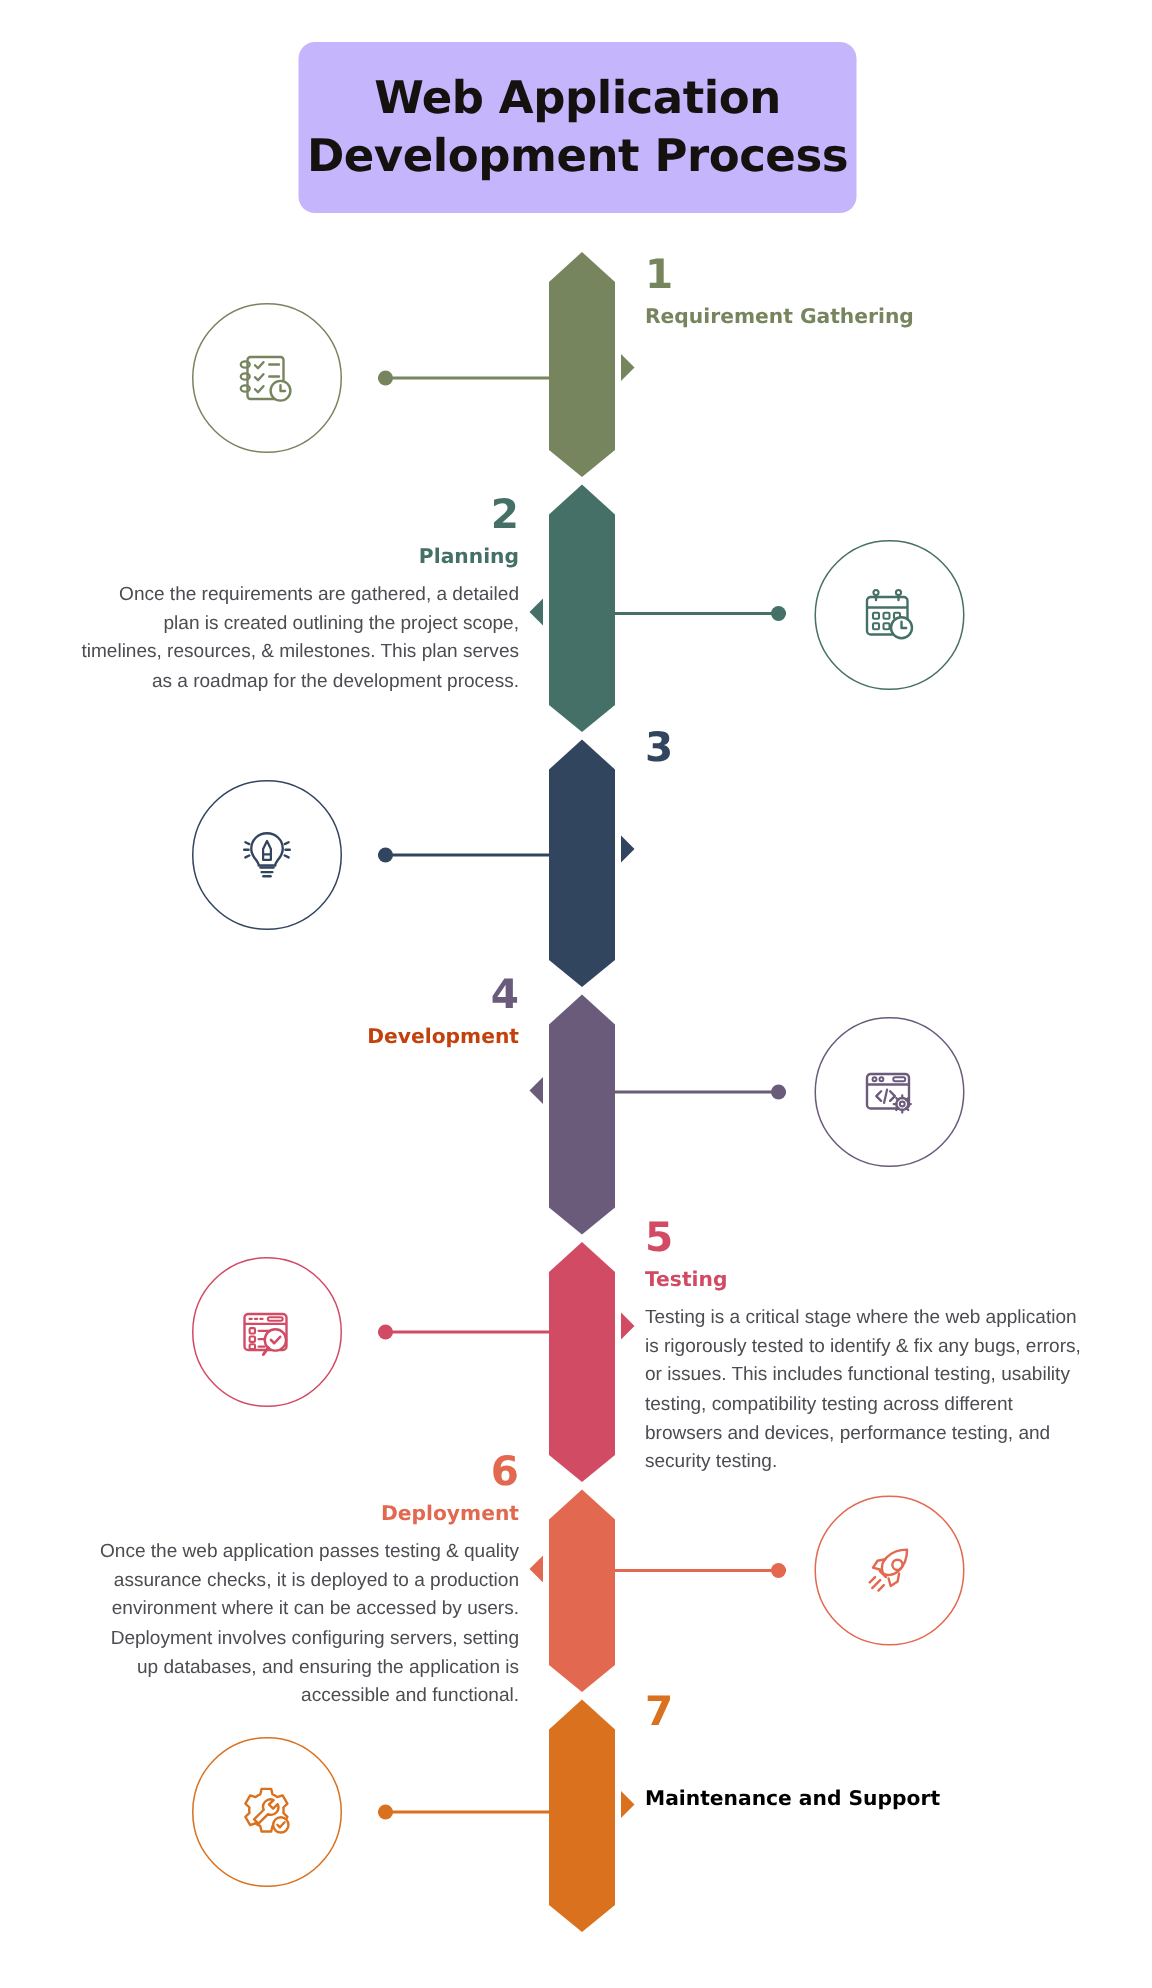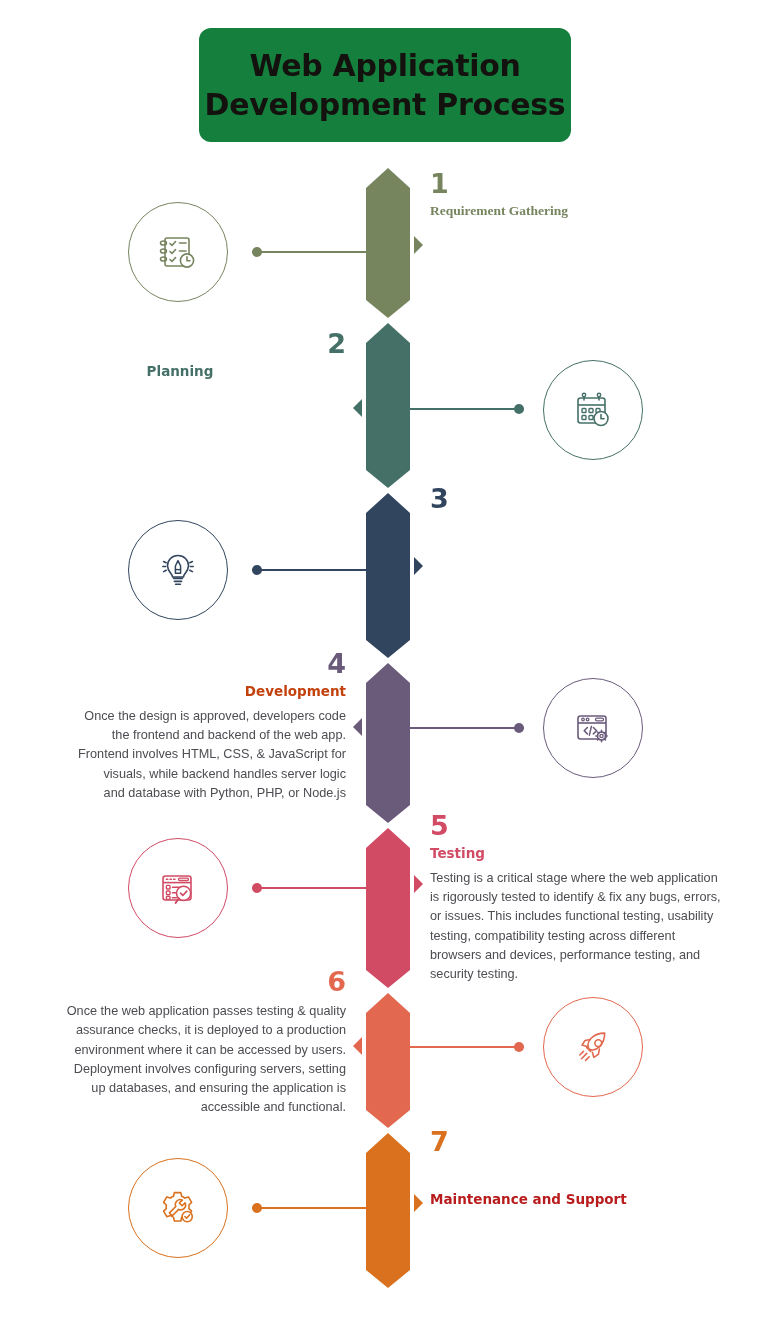--- a/index.html
+++ b/index.html
@@ -128,21 +128,21 @@
     box-sizing: border-box;
     display: flex;
     align-items: center;
     justify-content: center;
   }
   .icon-circle svg { display: block; }
 </style>
 </head>
 <body>
 
-<div class="title-banner" style="background: #15803d;">
+<div class="title-banner" style="background: #c4b5fd; border-radius: 11px;">
   <div class="title-text" style="color: rgb(20, 18, 15);">Web Application
 Development Process</div>
 </div>
 
 <div class="ribbon">
   <svg width="44" height="1120" viewBox="0 0 44 1120">
 
     <polygon points="22,0 44,20 44,132 22,150 0,132 0,20" fill="#77855f"></polygon>
 
     <polygon points="22,155 44,175 44,302 22,320 0,302 0,175" fill="#457068"></polygon>
@@ -154,21 +154,21 @@
     <polygon points="22,660 44,680 44,802 22,820 0,802 0,680" fill="#d24b65"></polygon>
 
     <polygon points="22,825 44,845 44,942 22,960 0,942 0,845" fill="#e2684f"></polygon>
 
     <polygon points="22,965 44,985 44,1102 22,1120 0,1102 0,985" fill="#d9711e"></polygon>
   </svg>
 </div>
 
 <div class="step right" style="left:430px; top:170px; width:338px;">
   <div class="step-num" style="color: rgb(119, 133, 95);">1</div>
-  <div class="step-title" style="color: rgb(119, 133, 95); font-family: Liberation Serif, serif;">Requirement Gathering</div>
+  <div class="step-title" style="color: rgb(119, 133, 95);">Requirement Gathering</div>
 </div>
 <div class="pointer right-facing" style="left: 414px; top: 236px; border-left-color: rgb(119, 133, 95);"></div>
 <div class="connector to-right" style="left:252px; top:246px; width:114px;">
   <div class="conn-line" style="background: rgb(119, 133, 95);"></div>
   <div class="conn-dot" style="background: rgb(119, 133, 95);"></div>
 </div>
 <div class="icon-circle" style="left: 128px; top: 202px; border-color: rgb(119, 133, 95);">
   <svg width="50" height="50" viewBox="0 0 50 50" fill="none">
     <path d="M14 11 h20 a2 2 0 0 1 2 2 v24 a2 2 0 0 1 -2 2 h-20 a2 2 0 0 1 -2 -2 v-24 a2 2 0 0 1 2 -2 z" stroke-width="1.6" stroke-linejoin="round" stroke="#77855f"></path>
     <ellipse cx="10.5" cy="16" rx="3" ry="2.1" stroke-width="1.5" stroke="#77855f"></ellipse>
@@ -178,21 +178,25 @@
     <path d="M17 24.5 l2 2 l3.6 -4" stroke-width="1.6" stroke-linecap="round" stroke-linejoin="round" stroke="#77855f"></path>
     <path d="M17 32.5 l2 2 l3.6 -4" stroke-width="1.6" stroke-linecap="round" stroke-linejoin="round" stroke="#77855f"></path>
     <path d="M26.5 16 h6.5 M26.5 24 h6.5" stroke-width="1.6" stroke-linecap="round" stroke="#77855f"></path>
     <circle cx="34" cy="33.5" r="6.6" stroke-width="1.6" fill="#fff" stroke="#77855f"></circle>
     <path d="M34 29.8 v3.9 h3" stroke-width="1.6" stroke-linecap="round" stroke-linejoin="round" stroke="#77855f"></path>
   </svg>
 </div>
 
 <div class="step left" style="left:14px; top:330px; width:332px;">
   <div class="step-num" style="color: rgb(69, 112, 104);">2</div>
-  <div class="step-title" style="color: rgb(69, 112, 104); text-align: center;">Planning</div>
+  <div class="step-title" style="color: rgb(69, 112, 104);">Planning</div>
+  <div class="step-body">Once the requirements are gathered, a detailed
+plan is created outlining the project scope,
+timelines, resources, &amp; milestones. This plan serves
+as a roadmap for the development process.</div>
 </div>
 <div class="pointer left-facing" style="left: 353px; top: 399px; border-right-color: rgb(69, 112, 104);"></div>
 <div class="connector to-left" style="left:410px; top:403px; width:114px;">
   <div class="conn-line" style="background: rgb(69, 112, 104);"></div>
   <div class="conn-dot" style="background: rgb(69, 112, 104);"></div>
 </div>
 <div class="icon-circle" style="left: 543px; top: 360px; border-color: rgb(69, 112, 104);">
   <svg width="50" height="50" viewBox="0 0 50 50" fill="none">
     <rect x="10" y="13" width="27" height="25" rx="2.5" stroke-width="1.6" stroke="#457068"></rect>
     <path d="M10 20 h27" stroke-width="1.6" stroke="#457068"></path>
@@ -225,25 +229,20 @@
     <path d="M25 15.6 l2.6 5.4 v7.2 h-5.2 v-7.2 z" stroke-width="1.5" stroke-linejoin="round" stroke="#32455e"></path>
     <path d="M22.4 24.6 h5.2" stroke-width="1.4" stroke="#32455e"></path>
     <path d="M10.6 16.5 l2.6 1.2 M9.8 21.5 h2.9 M10.6 26.6 l2.6 -1.3" stroke-width="1.6" stroke-linecap="round" stroke="#32455e"></path>
     <path d="M39.4 16.5 l-2.6 1.2 M40.2 21.5 h-2.9 M39.4 26.6 l-2.6 -1.3" stroke-width="1.6" stroke-linecap="round" stroke="#32455e"></path>
   </svg>
 </div>
 
 <div class="step left" style="left:14px; top:650px; width:332px;">
   <div class="step-num" style="color: rgb(107, 91, 123);">4</div>
   <div class="step-title" style="color: #c2410c;">Development</div>
-  <div class="step-body">Once the design is approved, developers code
-the frontend and backend of the web app.
-Frontend involves HTML, CSS, &amp; JavaScript for
-visuals, while backend handles server logic
-and database with Python, PHP, or Node.js</div>
 </div>
 <div class="pointer left-facing" style="left: 353px; top: 718px; border-right-color: rgb(107, 91, 123);"></div>
 <div class="connector to-left" style="left:410px; top:722px; width:114px;">
   <div class="conn-line" style="background: rgb(107, 91, 123);"></div>
   <div class="conn-dot" style="background: rgb(107, 91, 123);"></div>
 </div>
 <div class="icon-circle" style="left: 543px; top: 678px; border-color: rgb(107, 91, 123);">
   <svg width="50" height="50" viewBox="0 0 50 50" fill="none">
     <rect x="10" y="13" width="28" height="23" rx="2.5" stroke-width="1.6" stroke="#6b5b7b"></rect>
     <path d="M10 20 h28" stroke-width="1.6" stroke="#6b5b7b"></path>
@@ -285,20 +284,21 @@
     <rect x="13.4" y="33.2" width="3.6" height="3.2" rx="0.8" stroke-width="1.4" stroke="#d24b65"></rect>
     <path d="M19.4 24.2 h7.5 M19.4 29.8 h5 M19.4 34.8 h4" stroke-width="1.5" stroke-linecap="round" stroke="#d24b65"></path>
     <circle cx="30.6" cy="30.3" r="7.1" stroke-width="1.6" fill="#fff" stroke="#d24b65"></circle>
     <path d="M27.6 30.2 l2.2 2.3 l4 -4.3" stroke-width="1.7" stroke-linecap="round" stroke-linejoin="round" stroke="#d24b65"></path>
     <path d="M25.8 35.4 l-3.2 4.6" stroke-width="2" stroke-linecap="round" stroke="#d24b65"></path>
   </svg>
 </div>
 
 <div class="step left" style="left:14px; top:968px; width:332px;">
   <div class="step-num" style="color: rgb(226, 104, 79);">6</div>
+  <div class="step-title" style="color: rgb(226, 104, 79);">Deployment</div>
   <div class="step-body">Once the web application passes testing &amp; quality
 assurance checks, it is deployed to a production
 environment where it can be accessed by users.
 Deployment involves configuring servers, setting
 up databases, and ensuring the application is
 accessible and functional.</div>
 </div>
 <div class="pointer left-facing" style="left: 353px; top: 1037px; border-right-color: rgb(226, 104, 79);"></div>
 <div class="connector to-left" style="left:410px; top:1041px; width:114px;">
   <div class="conn-line" style="background: rgb(226, 104, 79);"></div>
@@ -311,21 +311,21 @@
     <path d="M22.3 17.5 l-5.3 1 -3 4.6 5 1.4" stroke-width="1.6" stroke-linejoin="round" stroke-linecap="round" stroke="#e2684f"></path>
     <path d="M31.4 27 l-1 5.3 -4.6 3 -1.4 -5" stroke-width="1.6" stroke-linejoin="round" stroke-linecap="round" stroke="#e2684f"></path>
     <path d="M18.8 31.4 l-5.3 5.3" stroke-width="1.6" stroke-linecap="round" stroke="#e2684f"></path>
     <path d="M15.4 29.4 l-3.6 3.6" stroke-width="1.6" stroke-linecap="round" stroke="#e2684f"></path>
     <path d="M21.2 34.8 l-3.6 3.6" stroke-width="1.6" stroke-linecap="round" stroke="#e2684f"></path>
   </svg>
 </div>
 
 <div class="step right" style="left:430px; top:1128px; width:338px;">
   <div class="step-num" style="color: rgb(217, 113, 30);">7</div>
-  <div class="step-title" style="color: #b91c1c; margin-top: 37px;">Maintenance and Support</div>
+  <div class="step-title" style="color: #000000; margin-top: 37px;">Maintenance and Support</div>
 </div>
 <div class="pointer right-facing" style="left: 414px; top: 1194px; border-left-color: rgb(217, 113, 30);"></div>
 <div class="connector to-right" style="left:252px; top:1202px; width:114px;">
   <div class="conn-line" style="background: rgb(217, 113, 30);"></div>
   <div class="conn-dot" style="background: rgb(217, 113, 30);"></div>
 </div>
 <div class="icon-circle" style="left: 128px; top: 1158px; border-color: rgb(217, 113, 30);">
   <svg width="50" height="50" viewBox="0 0 50 50" fill="none">
     <path d="M21.4 9.6 h6.4 l0.9 3.7 a11.6 11.6 0 0 1 3.1 1.8 l3.6 -1.2 3.2 5.5 -2.7 2.6 a11.6 11.6 0 0 1 0 3.6 l2.7 2.6 -3.2 5.5 -3.6 -1.2 a11.6 11.6 0 0 1 -3.1 1.8 l-0.9 3.7 h-6.4 l-0.9 -3.7 a11.6 11.6 0 0 1 -3.1 -1.8 l-3.6 1.2 -3.2 -5.5 2.7 -2.6 a11.6 11.6 0 0 1 0 -3.6 l-2.7 -2.6 3.2 -5.5 3.6 1.2 a11.6 11.6 0 0 1 3.1 -1.8 z" stroke-width="1.6" stroke-linejoin="round" stroke="#d9711e"></path>
     <path d="M29.4 17.1 a4.9 4.9 0 0 0 -6.6 6.4 l-6.4 6.4 2.9 2.9 6.4 -6.4 a4.9 4.9 0 0 0 6.4 -6.6 l-3 3 -2.8 -2.8 z" stroke-width="1.6" stroke-linejoin="round" fill="#fff" stroke="#d9711e"></path>

